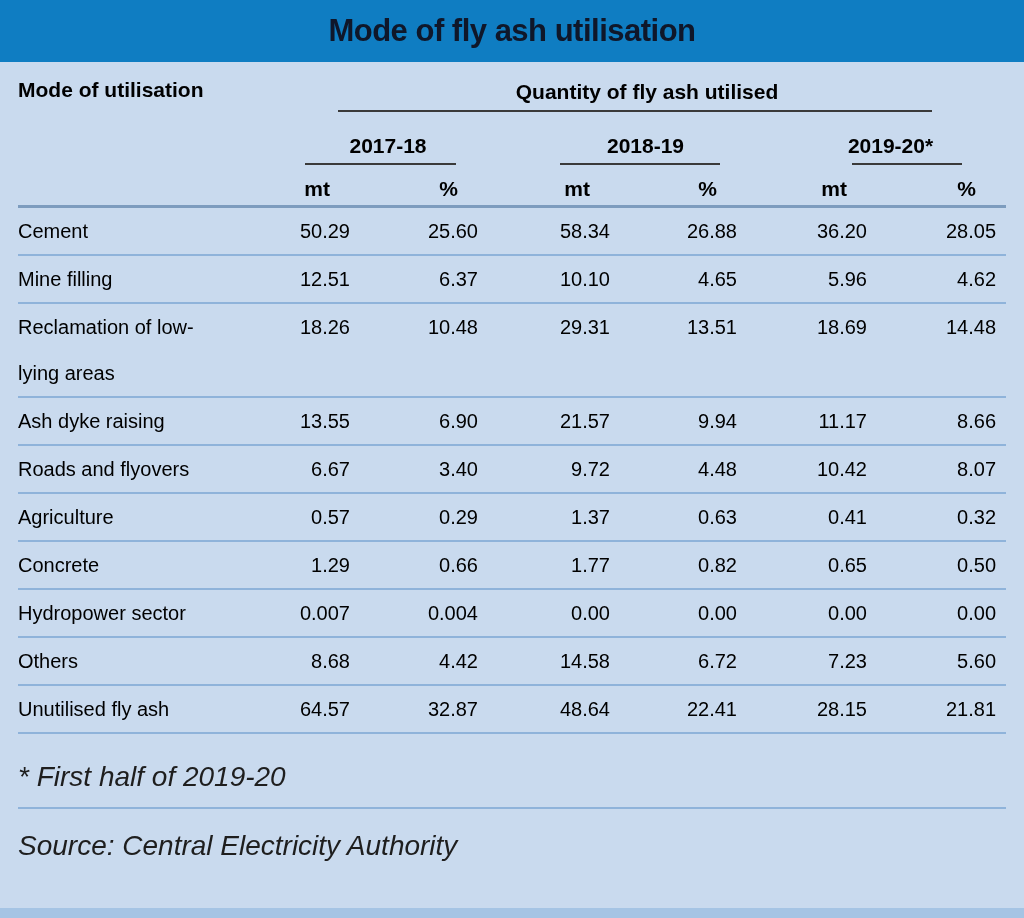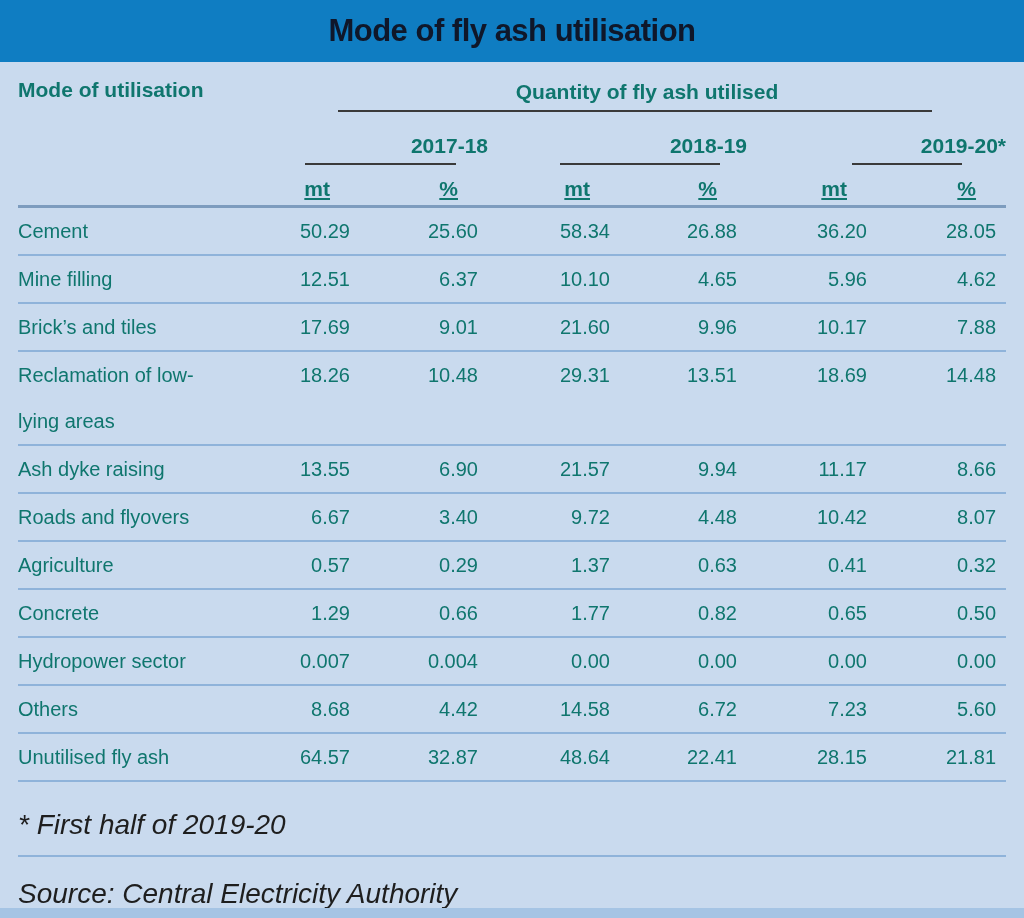--- a/index.html
+++ b/index.html
@@ -27,39 +27,39 @@
   .panel {
     width: 1024px; height: 856px;
     background: #c9daee;
     padding: 0 18px;
   }
   table.flyash {
     width: 988px;
     border-collapse: collapse;
     table-layout: fixed;
     font-size: 20px;
-    color: #0f766e;
+    color: #000000;
   }
   
   thead th { font-weight: bold; font-size: 21px; }
   tr.hrow-a { height: 50px; }
   th.mode-head { text-align: left; vertical-align: bottom; padding: 0 0 10px 0; }
   th.qty-head  { text-align: center; vertical-align: bottom; padding: 0; }
   .qty-rule { height: 0; border-bottom: 2px solid #3a3a3a; margin: 6px 74px 0 50px; }
   tr.hrow-b { height: 40px; }
   th.year-head { vertical-align: bottom; padding: 0; }
-  .yr-label { display: block; text-align: right; }
+  .yr-label { display: block; text-align: center; }
   .yr1 .yr-label { padding-left: 0; }
   .yr2 .yr-label { padding-left: 56px; }
   .yr3 .yr-label { padding-left: 28px; margin-top: 22px; }
   .yr-rule { height: 0; border-bottom: 2px solid #3a3a3a; margin-top: 5px; }
   .yr1 .yr-rule { margin-left: 17px;  margin-right: 32px; }
   .yr2 .yr-rule { margin-left: 72px;  margin-right: 27px; }
   .yr3 .yr-rule { margin-left: 105px; margin-right: 44px; }
-  tr.hrow-c { height: 41px; text-decoration: underline; }
+  tr.hrow-c { height: 41px; }
   tr.hrow-c th { border-bottom: 3px solid #7d9cbe; }
   th.unit-head { text-align: right; padding: 10px 30px 4px 0; vertical-align: bottom; }
   
   tbody tr.data-row { border-bottom: 2px solid #8fb3da; }
   tbody th.row-label {
     text-align: left; font-weight: normal;
     line-height: 46px; padding: 0; vertical-align: top;
   }
   .label-text { display: inline-block; max-width: 196px; line-height: inherit; }
   tbody td.num {
@@ -144,29 +144,20 @@
         <tr class="data-row">
           <th class="row-label"><span class="label-text">Mine filling</span></th>
           <td class="num">12.51</td>
           <td class="num">6.37</td>
           <td class="num">10.10</td>
           <td class="num">4.65</td>
           <td class="num">5.96</td>
           <td class="num">4.62</td>
         </tr>
         <tr class="data-row">
-          <th class="row-label"><span class="label-text">Brick’s and tiles</span></th>
-          <td class="num">17.69</td>
-          <td class="num">9.01</td>
-          <td class="num">21.60</td>
-          <td class="num">9.96</td>
-          <td class="num">10.17</td>
-          <td class="num">7.88</td>
-        </tr>
-        <tr class="data-row">
           <th class="row-label"><span class="label-text">Reclamation of low-lying areas</span></th>
           <td class="num">18.26</td>
           <td class="num">10.48</td>
           <td class="num">29.31</td>
           <td class="num">13.51</td>
           <td class="num">18.69</td>
           <td class="num">14.48</td>
         </tr>
         <tr class="data-row">
           <th class="row-label"><span class="label-text">Ash dyke raising</span></th>

